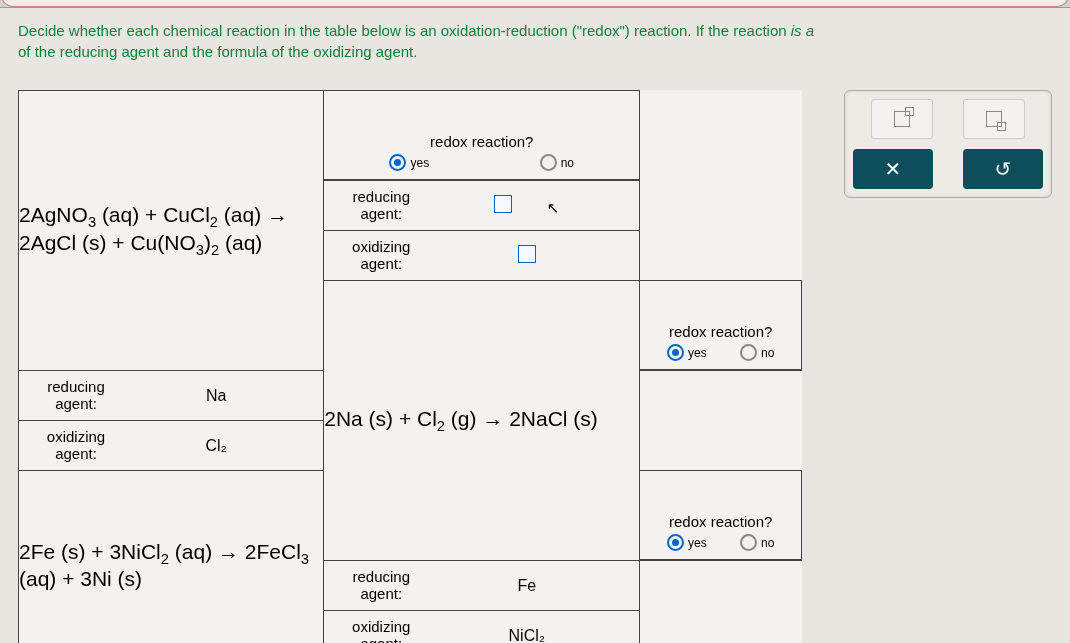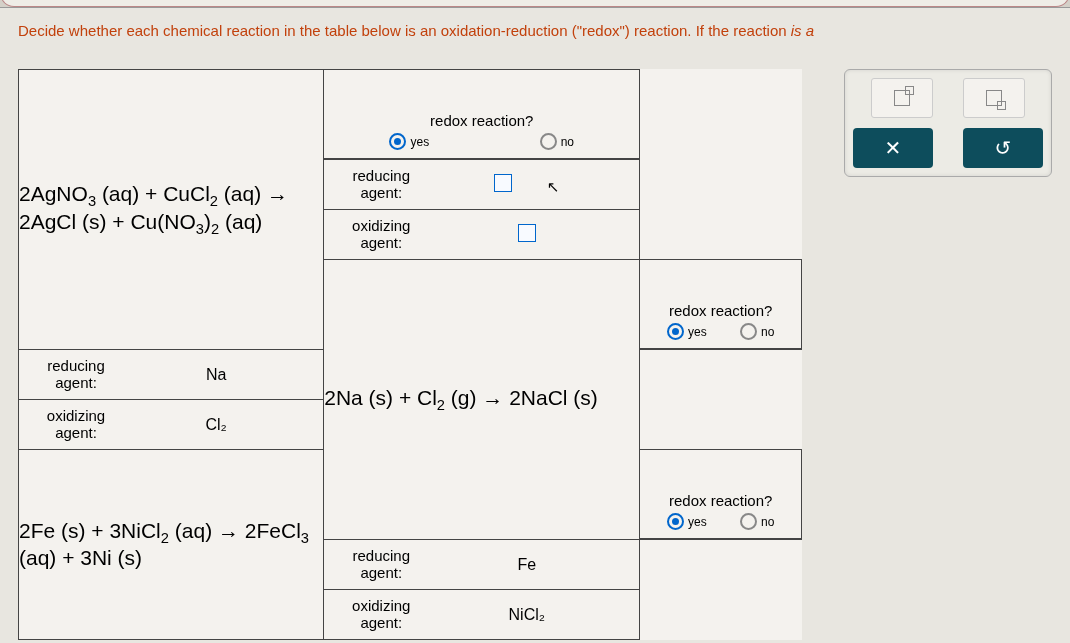--- a/index.html
+++ b/index.html
@@ -11,21 +11,21 @@
     height: 643px;
     overflow: hidden;
   }
   .page {
     background: #e8e6e0;
     padding: 12px 18px;
     border-top: 1px solid #999;
   }
   .prompt {
     font-size: 15px;
-    color: #c2410c;
+    color: #15803d;
     line-height: 1.4;
     margin-bottom: 28px;
   }
   .prompt .italic { font-style: italic; }
   .content-row {
     display: flex;
     gap: 42px;
     align-items: flex-start;
   }
   table.main {
@@ -173,20 +173,21 @@
     background: #efede7;
   }
 </style>
 </head>
 <body>
 
 <div class="top-bubble"></div>
 <div class="page">
   <div class="prompt">
     <span>Decide whether each chemical reaction in the table below is an oxidation-reduction ("redox") reaction. If the reaction </span><span class="italic">is a</span><br>
+    <span>of the reducing agent and the formula of the oxidizing agent.</span>
   </div>
 
   <div class="content-row">
     <table class="main">
       <tbody id="table-body">
           <tr>
             <td rowspan="4" class="reaction-cell">2AgNO<sub>3</sub> (aq) + CuCl<sub>2</sub> (aq) → 2AgCl (s) + Cu(NO<sub>3</sub>)<sub>2</sub> (aq)</td>
             <td class="right-col">
     <div class="header-q">redox reaction?</div>
     <div class="radio-row">

